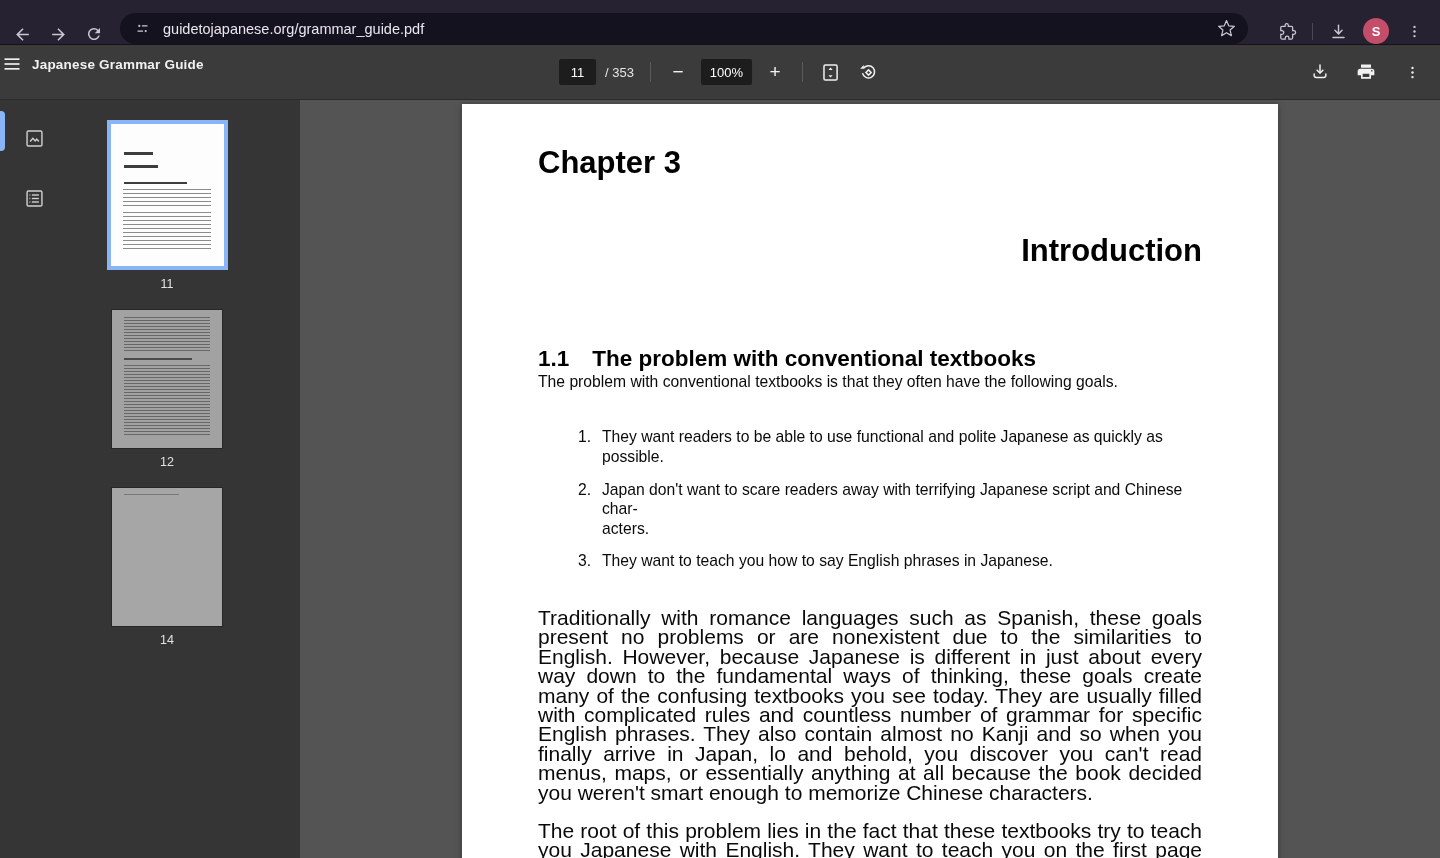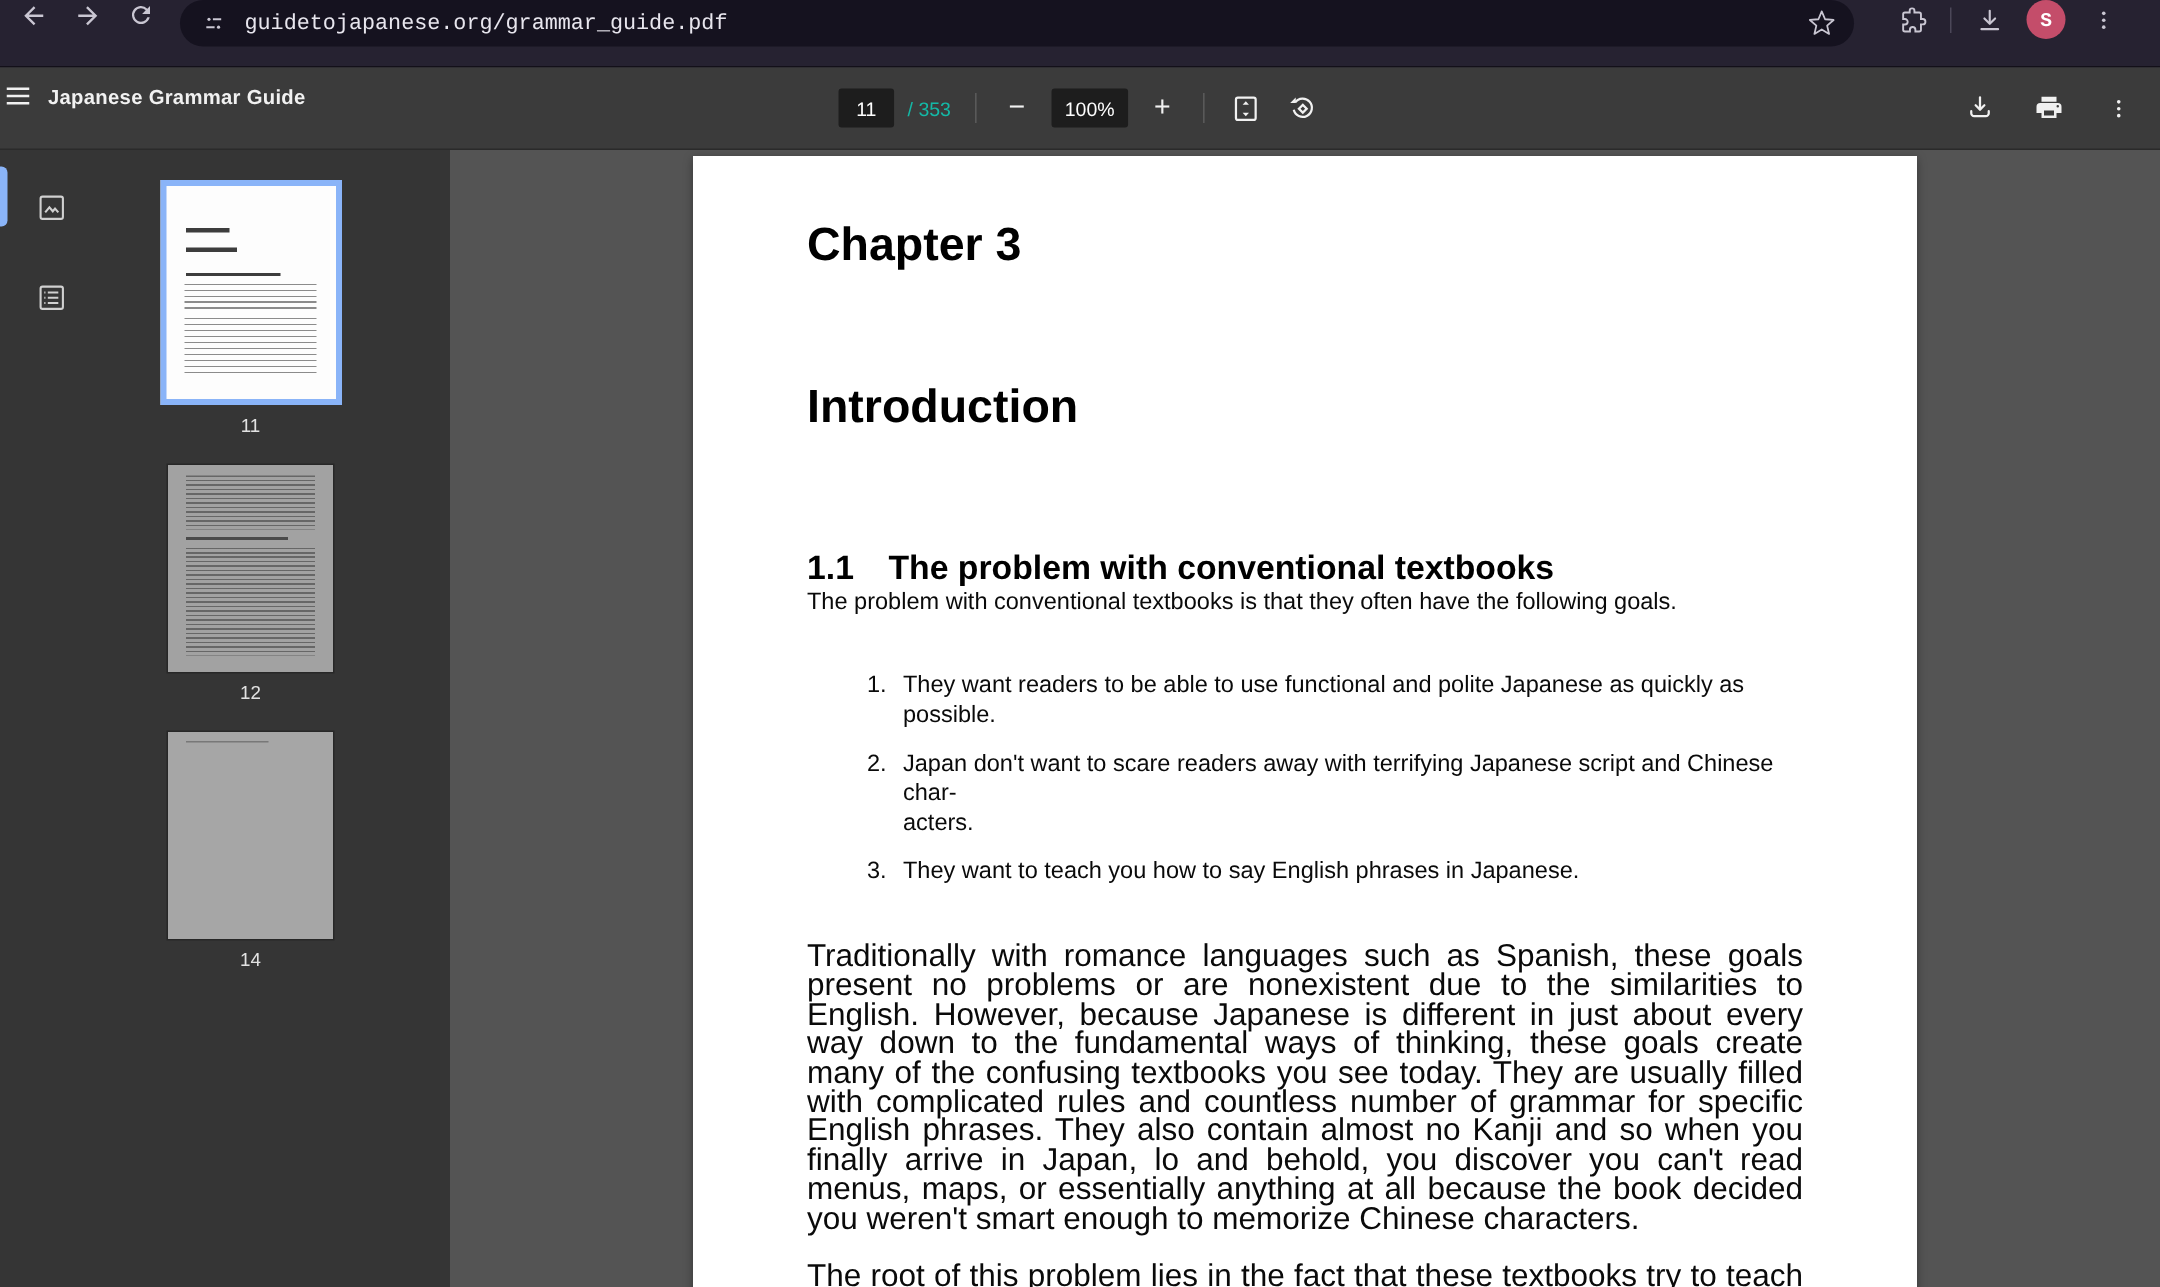--- a/index.html
+++ b/index.html
@@ -1,22 +1,22 @@
 <!DOCTYPE html>
 <html><head>
 <meta charset="utf-8">
 <style>
   * { box-sizing: border-box; margin: 0; padding: 0; }
   html, body { width: 1440px; height: 858px; overflow: hidden; }
   body { font-family: "Liberation Sans", sans-serif; background: #545454; }
 
   
   .browser-bar {
-    height: 45px; background: #262231; display: flex; align-items: flex-start;
-    padding: 0 24px 0 12px; border-bottom: 1px solid #131019; font-family: Liberation Mono, monospace;
+    height: 45px; background: #262231; display: flex; align-items: flex-end;
+    padding: 0 12px 0 12px; border-bottom: 1px solid #131019;
   }
   .b-icon { width: 20px; height: 20px; display: flex; align-items: center; justify-content: center;
     color: #c9c6d2; flex: 0 0 auto; margin-right: 16px; }
   .b-icon svg { display: block; }
   .omnibox {
     flex: 1; height: 31px; background: #15121f; border-radius: 16px;
     display: flex; align-items: center; padding: 0 12px; margin-right: 14px;
   }
   .omnibox .url { flex: 1; color: #e8e6ee; font-size: 14.5px; margin-left: 11px;
     white-space: nowrap; overflow: hidden; }
@@ -32,21 +32,21 @@
     position: relative; height: 55px; background: #3b3b3b;
     border-bottom: 1px solid #2a2a2a; color: #f1f1f1;
   }
   .pt-left { position: absolute; left: 0; top: 0; bottom: 16px; display: flex; align-items: center; }
   .menu-btn { width: 56px; height: 100%; display: flex; align-items: center; justify-content: center; }
   .doc-title-bar { font-size: 13.5px; font-weight: 600; letter-spacing: .2px; margin-left: 8px; }
   .pt-center { position: absolute; left: 50%; top: 0; bottom: 0; transform: translateX(-50%);
     display: flex; align-items: center; }
   .page-input { width: 37px; height: 26px; background: #1d1d1d; border: none; border-radius: 2px;
     color: #fff; font-size: 13px; text-align: center; font-family: "Liberation Sans", sans-serif; }
-  .page-total { font-size: 13px; margin-left: 9px; color: #14b8a6; white-space: pre; }
+  .page-total { font-size: 13px; margin-left: 9px; color: #e5e5e5; white-space: pre; }
   .tsep { width: 1px; height: 20px; background: #5c5c5c; margin: 0 16px; }
   .zoom-sym { font-size: 19px; color: #f1f1f1; width: 22px; text-align: center; line-height: 22px; }
   .zoom-box { width: 51px; height: 26px; background: #1d1d1d; border-radius: 2px; color: #fff;
     font-size: 13px; display: flex; align-items: center; justify-content: center; margin: 0 12px; }
   .t-icon { width: 24px; height: 24px; display: flex; align-items: center; justify-content: center;
     color: #f1f1f1; }
   .pt-center .t-icon { margin-left: 14px; }
   .pt-right { position: absolute; right: 16px; top: 0; bottom: 0; display: flex; align-items: center; }
   .pt-right .t-icon { margin-left: 22px; }
 
@@ -73,21 +73,21 @@
   .gray .tp-bar { background: #4a4a4a; }
   .gray .tp-lines { background: repeating-linear-gradient(to bottom, #585858 0 1px, transparent 1px 3px); }
   .tp-bluelink { position: absolute; height: 2px; background: #4866c8; }
 
   .viewer { flex: 1; display: flex; justify-content: center; overflow: hidden; }
   .page {
     width: 816px; height: 920px; background: #ffffff; margin-top: 4px;
     box-shadow: 0 1px 6px rgba(0,0,0,.35); padding: 41px 76px 0; color: #0a0a0a;
   }
   .doc-chapter, .doc-title { font-size: 31px; font-weight: bold; color: #000; }
-  .doc-title { margin-top: 72px; }
+  .doc-title { margin-top: 52px; text-align: right; }
   .doc-section { margin-top: 77px; font-size: 22.5px; font-weight: bold; color: #000; display: flex; }
   .doc-section .sec-num { margin-right: 23px; }
   .lead { font-size: 15.7px; line-height: 19.4px; }
   .goal-list { margin-top: 36px; padding-left: 40px; }
   .goal-row { display: flex; margin-bottom: 13px; font-size: 15.7px; line-height: 19.6px; }
   .goal-num { width: 24px; flex: 0 0 auto; }
   .goal-text { flex: 1; white-space: pre-line; }
   .para { margin-top: 37px; font-size: 21px; line-height: 19.4px; text-align: justify; }
   .para.second { margin-top: 19px; }
 </style>

